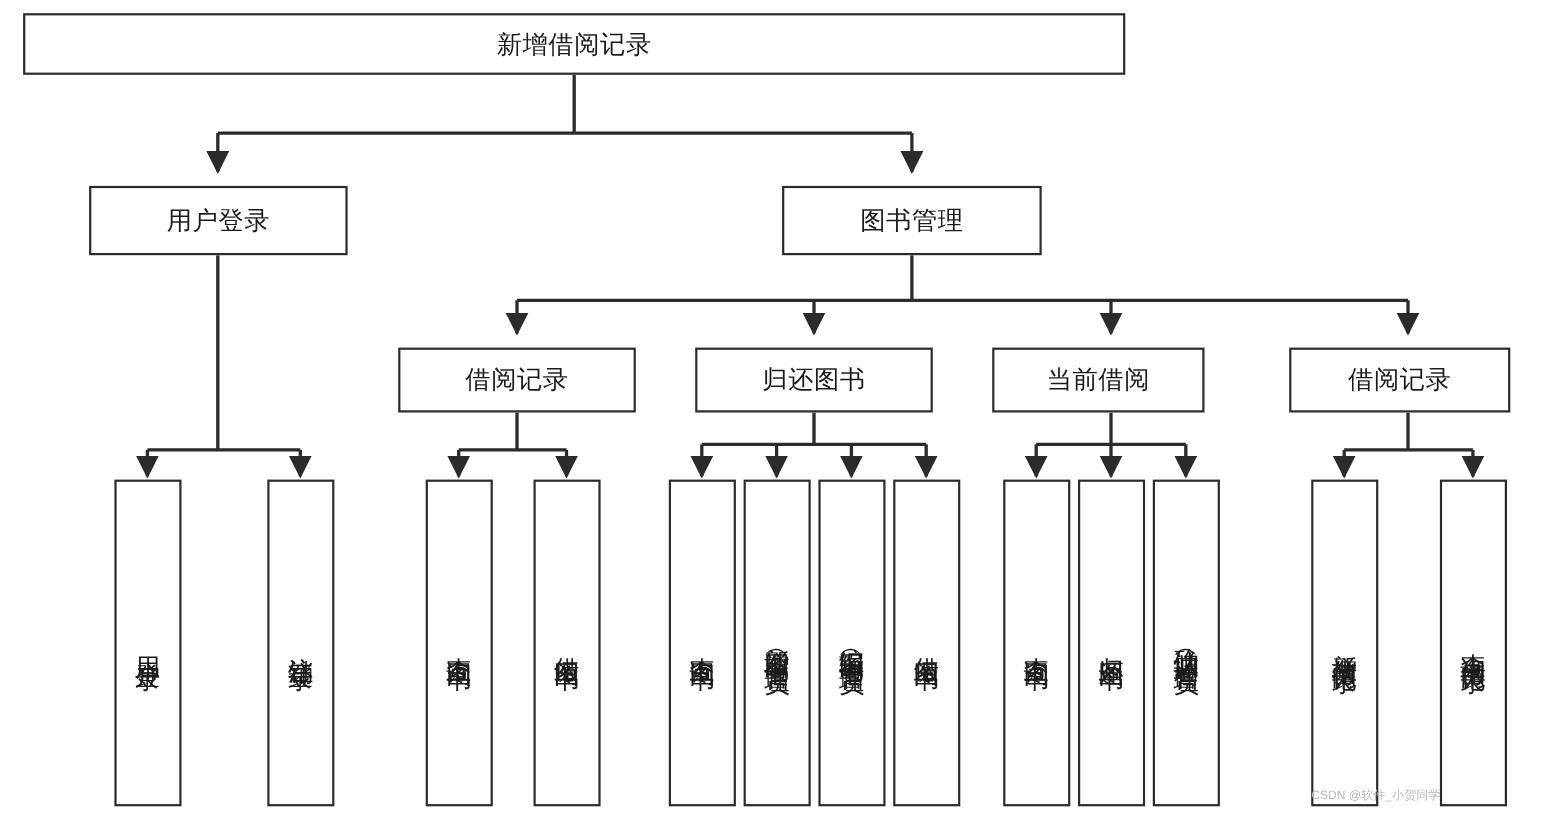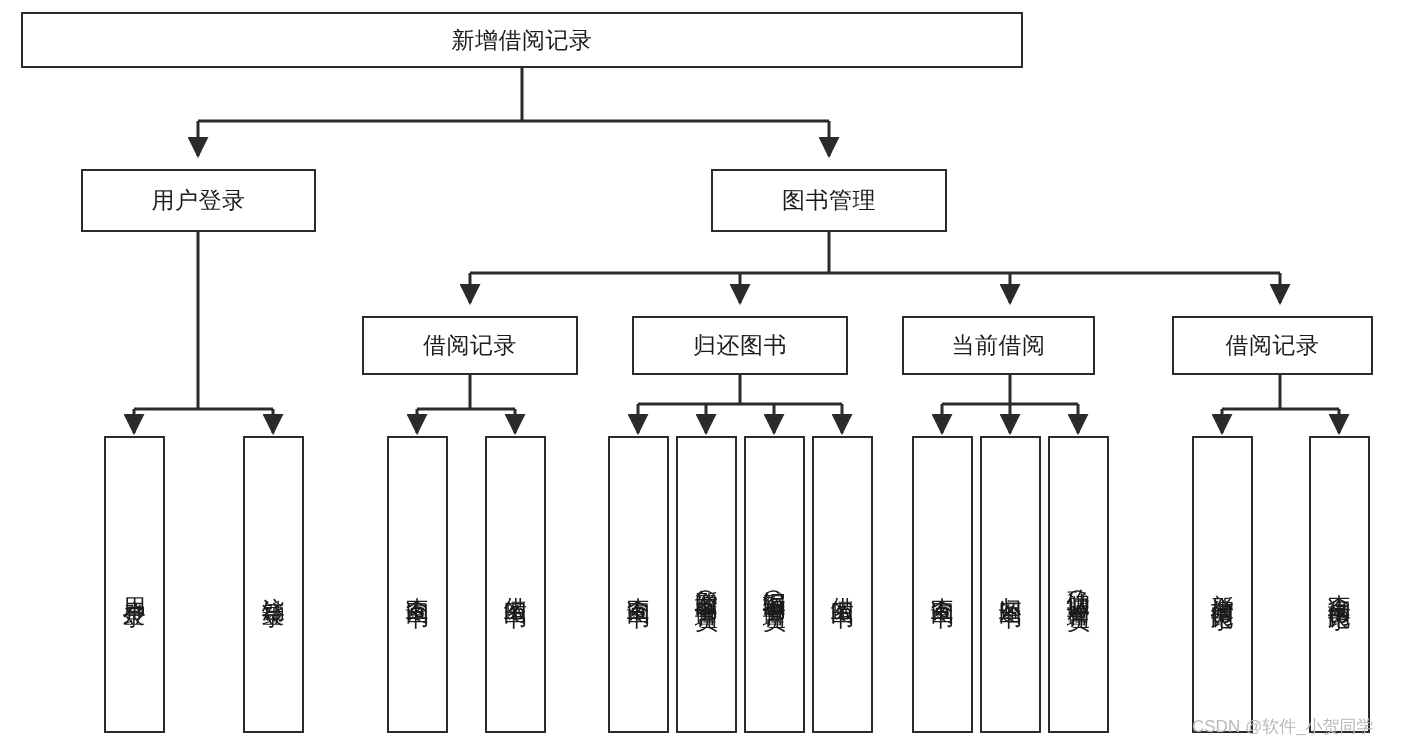--- a/index.html
+++ b/index.html
@@ -52,21 +52,21 @@
   .node.vertical .label {
     writing-mode: vertical-rl;
     text-orientation: upright;
     font-size: 23px;
     line-height: 1.15;
     letter-spacing: 3px;
     white-space: nowrap;
   }
   .watermark {
     position: absolute;
-    font-size: 17px;
+    font-size: 11px;
     color: #b9b9b9;
     white-space: nowrap;
     z-index: 5;
     pointer-events: none;
   }
 </style>
 </head>
 <body>
 
 <div id="canvas">

